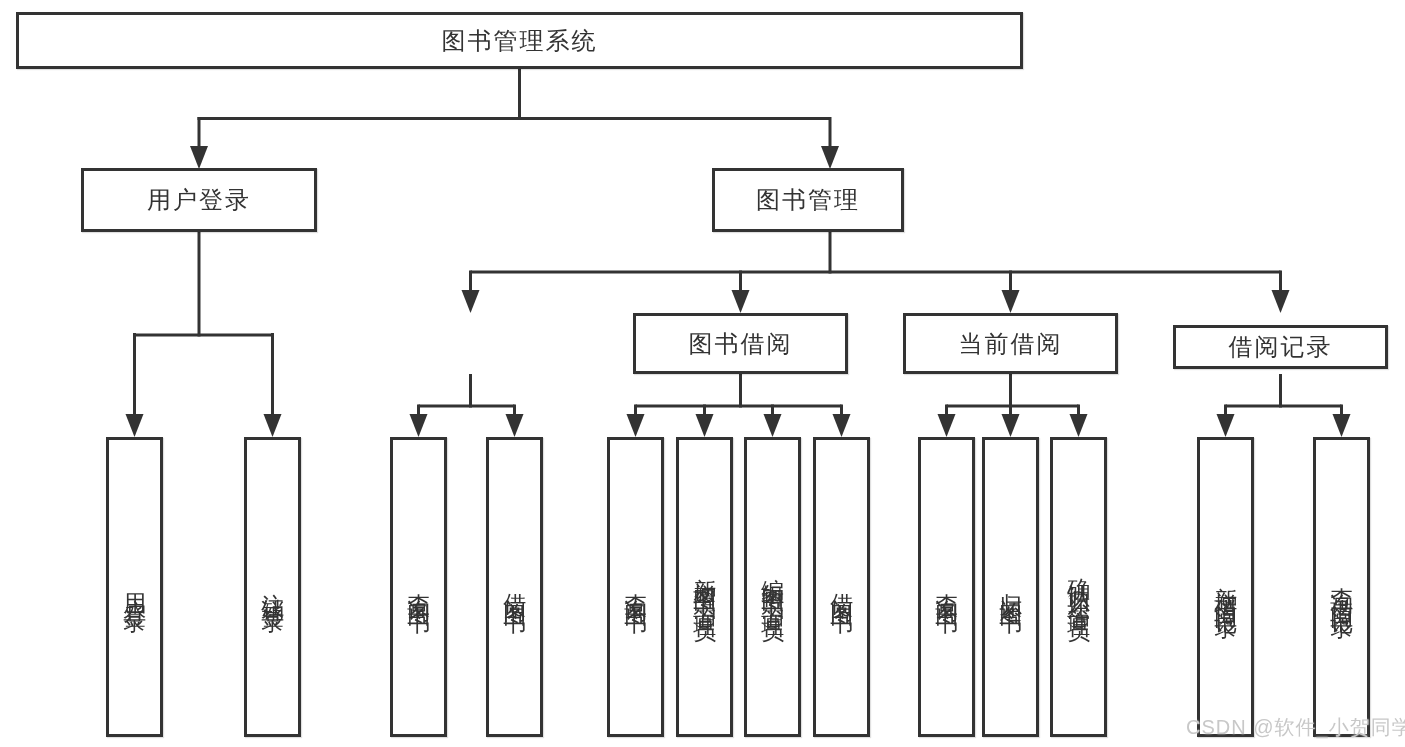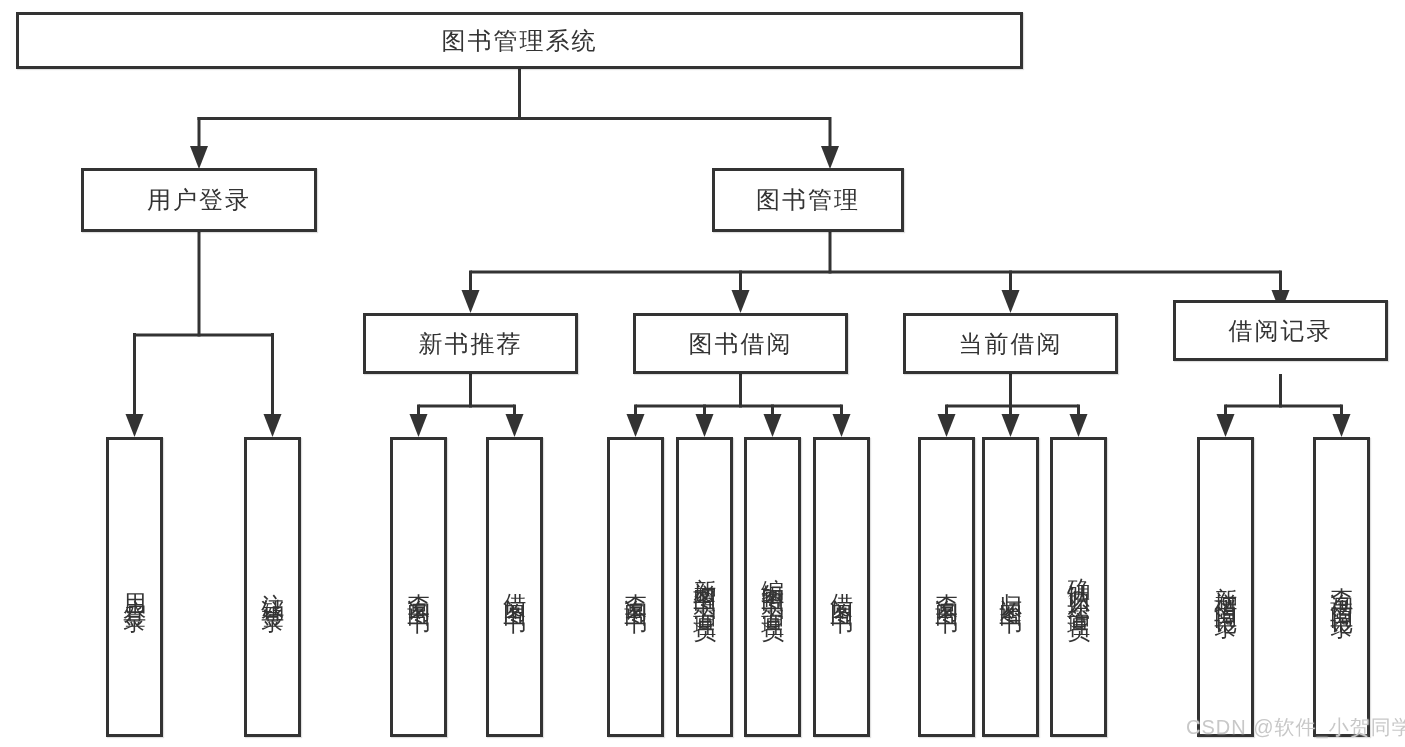--- a/index.html
+++ b/index.html
@@ -133,30 +133,27 @@
     <span class="lbl">图书管理系统</span>
   </div>
 
   <div class="node h" style="left:81px;top:168px;width:236px;height:64px">
     <span class="lbl">用户登录</span>
   </div>
   <div class="node h" style="left:712px;top:168px;width:192px;height:64px">
     <span class="lbl">图书管理</span>
   </div>
 
-  <div class="node h" style="left:363px;top:313px;width:215px;height:61px">
-    <span class="lbl">新书推荐</span>
-  </div>
   <div class="node h" style="left:903px;top:313px;width:215px;height:61px">
     <span class="lbl">当前借阅</span>
   </div>
   <div class="node h" style="left:633px;top:313px;width:215px;height:61px">
     <span class="lbl">图书借阅</span>
   </div>
-  <div class="node h" style="left:1173px;top:300px;width:215px;height:61px">
+  <div class="node h" style="left:1173px;top:325px;width:215px;height:44px">
     <span class="lbl">借阅记录</span>
   </div>
 
   <div class="node v" style="left:106px;top:437px;width:57px;height:300px">
     <span class="lbl">用户登录</span>
   </div>
   <div class="node v" style="left:244px;top:437px;width:57px;height:300px">
     <span class="lbl">注销登录</span>
   </div>
 

